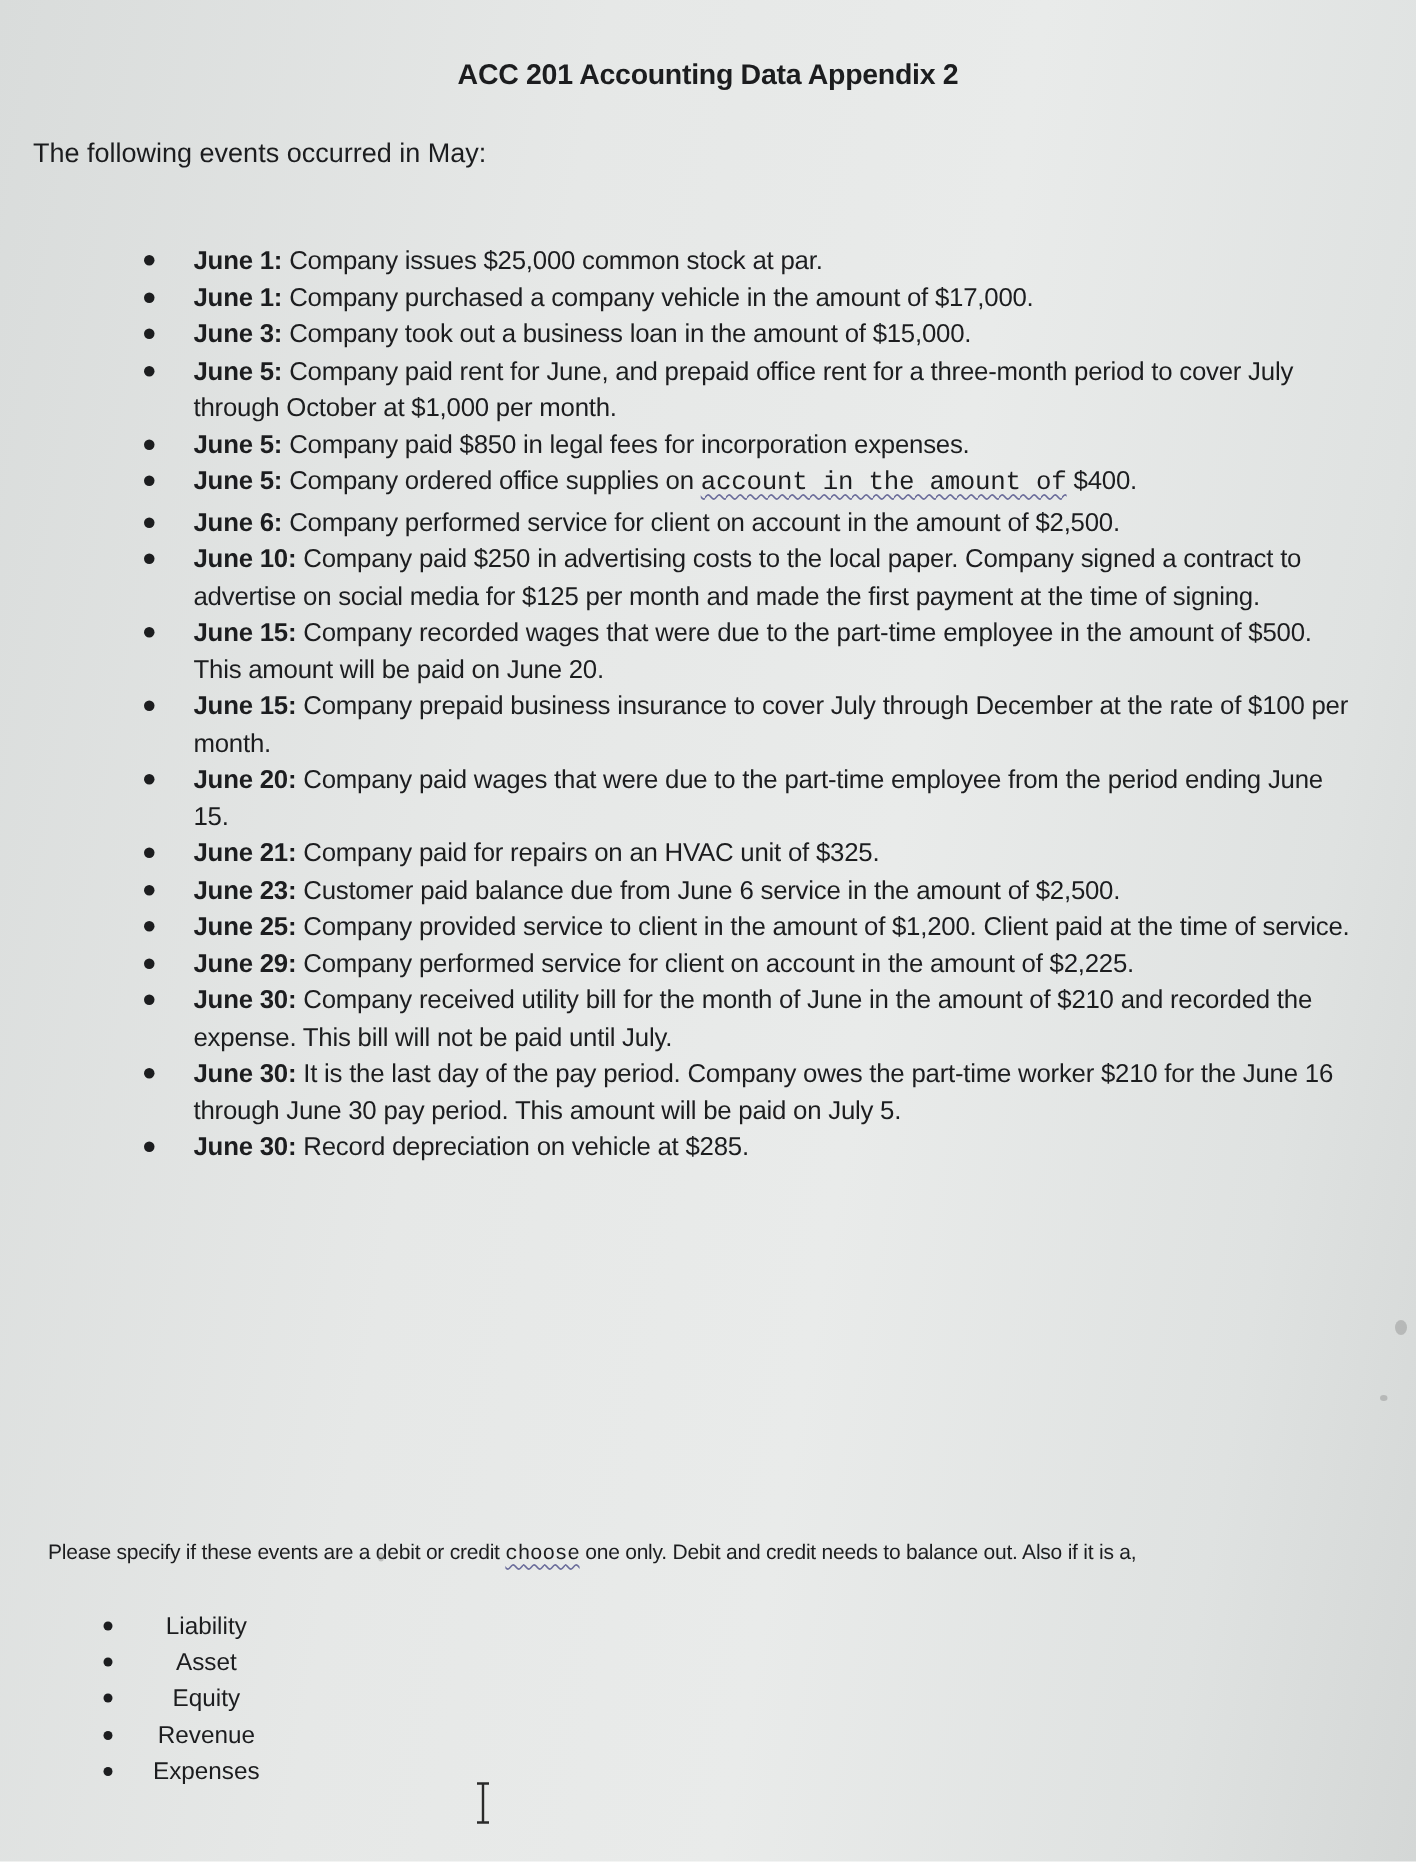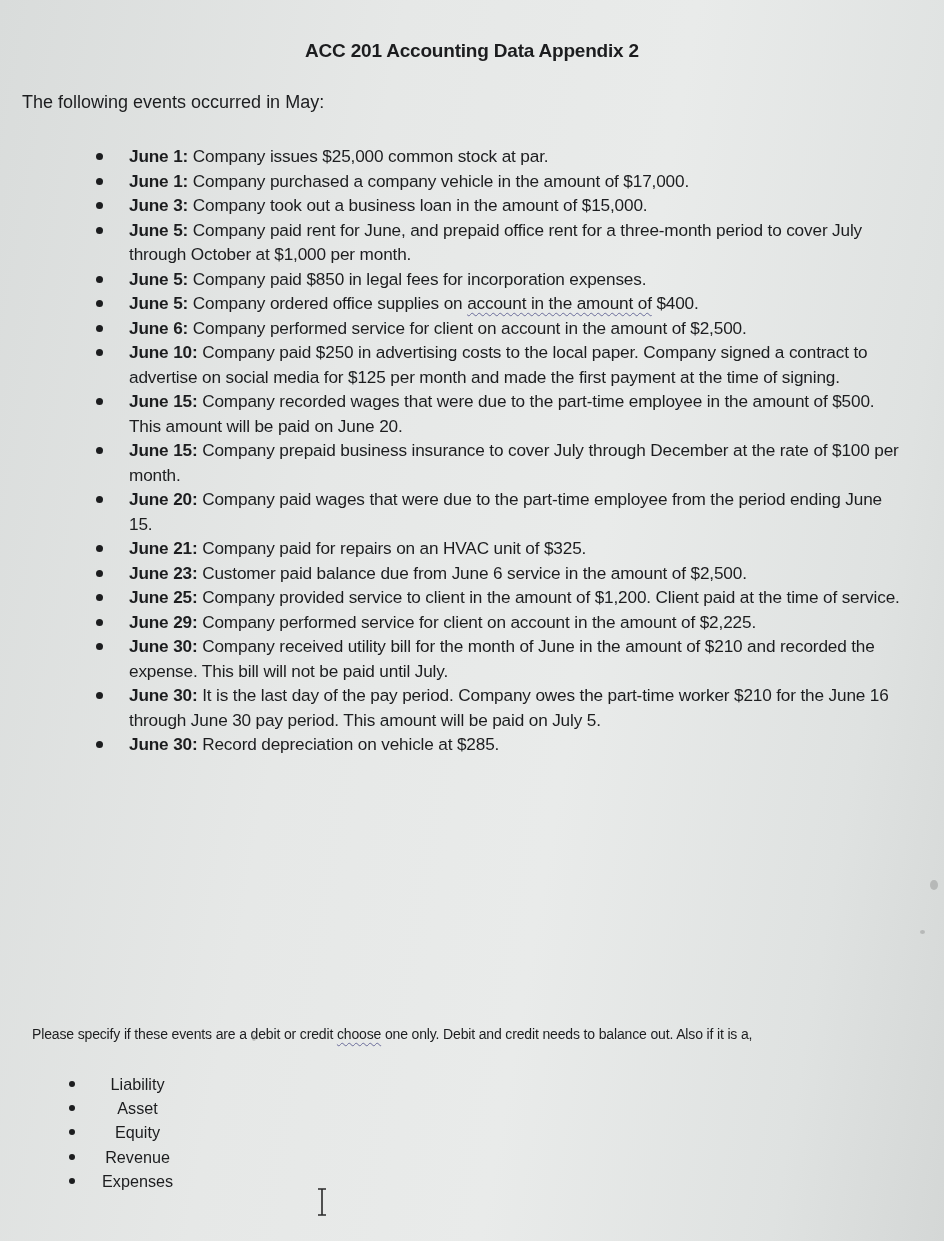--- a/index.html
+++ b/index.html
@@ -33,21 +33,21 @@
       letter-spacing: -0.2px;
     }
     .intro {
       position: absolute;
       top: 92px;
       left: 22px;
       font-size: 18px;
     }
     .events {
       position: absolute;
-      top: 144px;
+      top: 161px;
       left: 0;
       width: 944px;
       margin: 0;
       padding: 0;
       list-style: none;
     }
     .event {
       position: relative;
       padding-left: 129px;
       padding-right: 40px;
@@ -65,20 +65,21 @@
       border-radius: 50%;
       background: #1c1d1f;
     }
     .event .date {
       font-weight: bold;
     }
     .wavy {
       text-decoration: underline wavy #6a6c9a;
       text-decoration-thickness: 1px;
       text-underline-offset: 3px;
+      font-family: Liberation Mono, monospace;
     }
     .instructions {
       position: absolute;
       top: 1022px;
       left: 32px;
       width: 880px;
       font-size: 14px;
       line-height: 24px;
       letter-spacing: -0.15px;
     }

